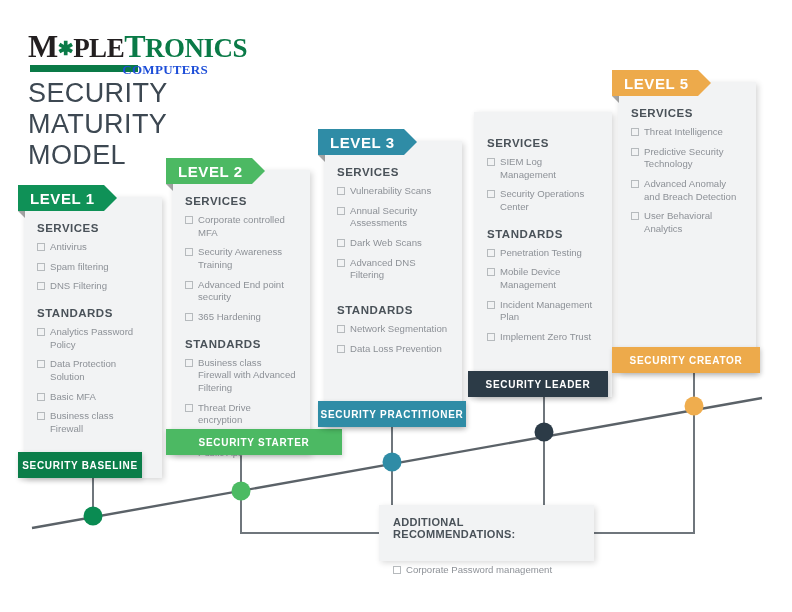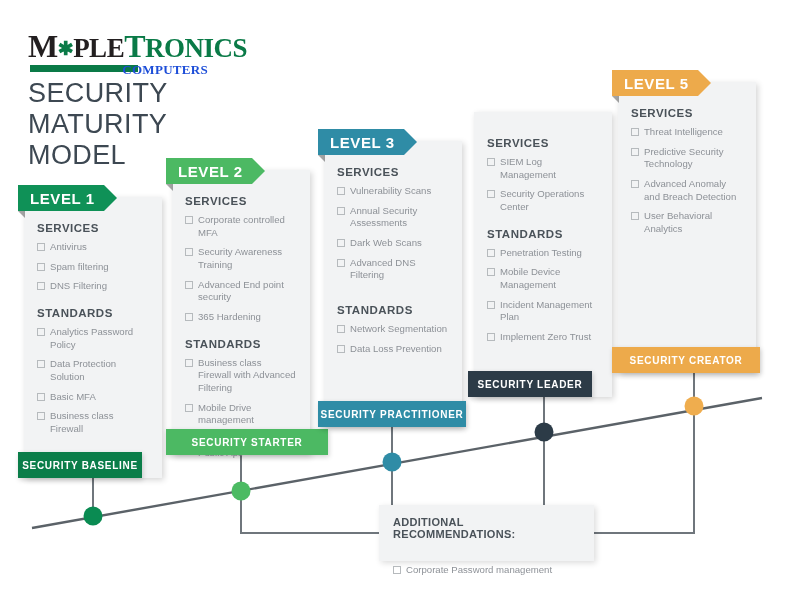--- a/index.html
+++ b/index.html
@@ -192,25 +192,25 @@
       <div class="sec-head">SERVICES</div>
       <ul class="items">
         <li>Corporate controlled MFA</li>
         <li>Security Awareness Training</li>
         <li>Advanced End point security</li>
         <li>365 Hardening</li>
       </ul>
       <div class="sec-head second">STANDARDS</div>
       <ul class="items">
         <li>Business class Firewall with Advanced Filtering</li>
-        <li>Mobile Drive management</li>
+        <li>Threat Drive encryption</li>
         <li>MFA Enforced on Public Aps</li>
       </ul>
     </div>
-    <div class="footer-bar" style="width:162px; background:#4cb963;">SECURITY STARTER</div>
+    <div class="footer-bar" style="width:176px; background:#4cb963;">SECURITY STARTER</div>
   </div>
 
   <div class="card" id="card3" style="left:324px; top:141px; width:138px; height:286px;">
     <div class="ribbon" style="left:-6px; top:-12px; width:86px; background:#2f8ca6;">
       <span>LEVEL 3</span>
       <span class="point" style="border-left:13px solid #2f8ca6;"></span>
       <span class="fold"></span>
     </div>
     <div class="card-body" style="padding-top:25px;">
       <div class="sec-head">SERVICES</div>
@@ -237,21 +237,21 @@
         <li>Security Operations Center</li>
       </ul>
       <div class="sec-head second">STANDARDS</div>
       <ul class="items">
         <li>Penetration Testing</li>
         <li>Mobile Device Management</li>
         <li>Incident Management Plan</li>
         <li>Implement Zero Trust</li>
       </ul>
     </div>
-    <div class="footer-bar" style="width:124px; background:#2c3b47;text-align:right;">SECURITY LEADER</div>
+    <div class="footer-bar" style="width:140px; background:#2c3b47;text-align:right;">SECURITY LEADER</div>
   </div>
 
   <div class="card" id="card5" style="left:618px; top:82px; width:138px; height:291px;">
     <div class="ribbon" style="left:-6px; top:-12px; width:86px; background:#edaa4b;">
       <span>LEVEL 5</span>
       <span class="point" style="border-left:13px solid #edaa4b;"></span>
       <span class="fold"></span>
     </div>
     <div class="card-body" style="padding-top:25px;">
       <div class="sec-head">SERVICES</div>

